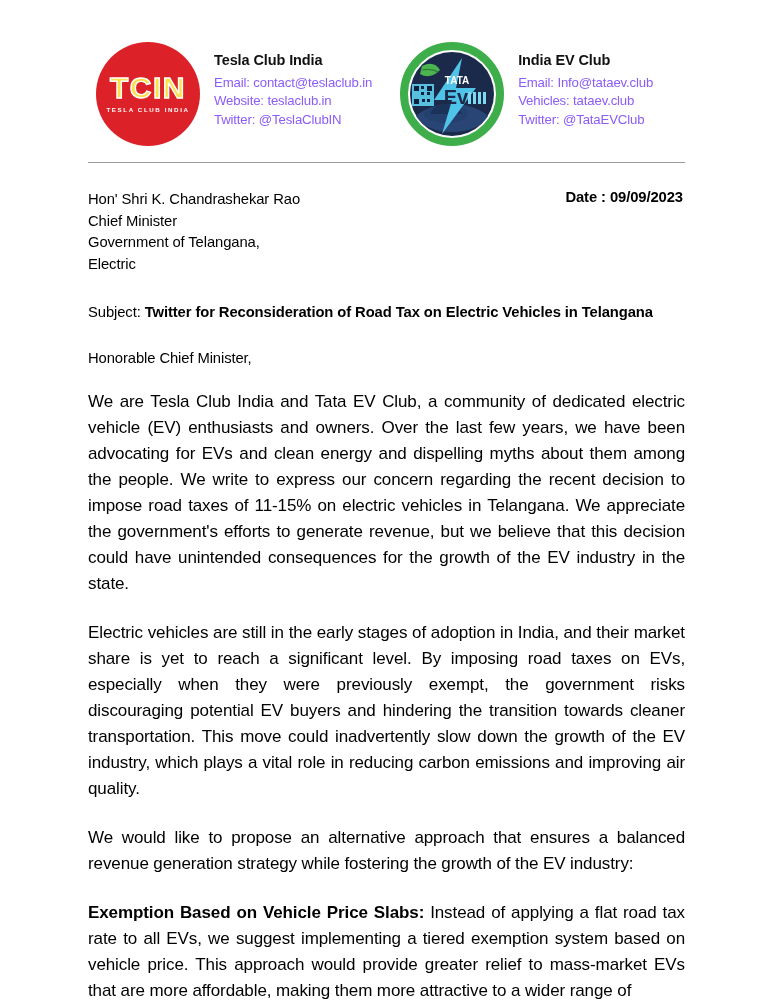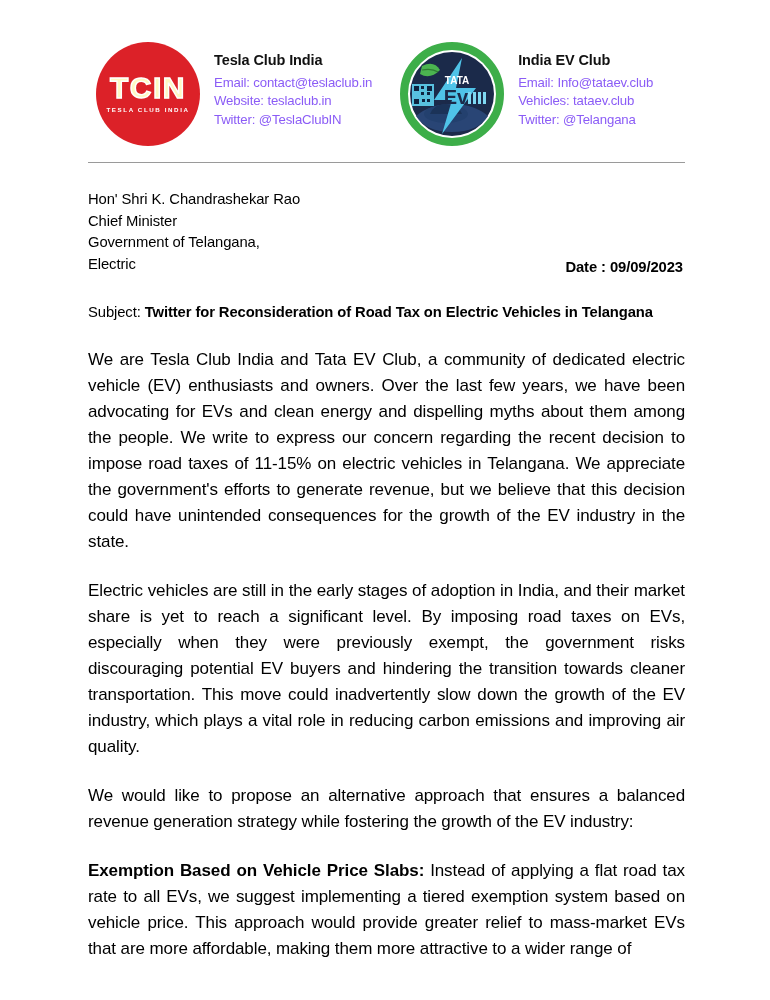--- a/index.html
+++ b/index.html
@@ -70,21 +70,21 @@
     left: 0; right: 0;
     top: 50%;
     transform: translateY(-52%);
     text-align: center;
   }
   .tcin-letters {
     font-family: "Liberation Sans", sans-serif;
     font-size: 30px;
     font-weight: bold;
     letter-spacing: 1.5px;
-    color: #fef9c3;
+    color: #fde047;
     -webkit-text-stroke: 1.4px #ffffff;
     line-height: 1;
   }
   .tcin-sub {
     font-size: 6.2px;
     letter-spacing: 1.6px;
     color: #ffffff;
     margin-top: 3px;
     font-weight: bold;
   }
@@ -106,21 +106,21 @@
   }
 
   
   .content {
     padding: 0 85px 0 88px;
     margin-top: 26px;
   }
   .addr-row {
     display: flex;
     justify-content: space-between;
-    align-items: flex-end;
+    align-items: flex-start;
   }
   .addr-block {
     font-size: 14.8px;
     line-height: 1.46;
     letter-spacing: -0.1px;
   }
   .date-text {
     font-size: 14.8px;
     font-weight: bold;
     letter-spacing: -0.1px;
@@ -206,21 +206,21 @@
               <rect x="73" y="50" width="3" height="12"></rect>
             <rect x="78" y="50" width="3" height="12"></rect>
               <rect x="83" y="50" width="3" height="12"></rect>
           </g>
         </svg>
       </div>
       <div class="org-text">
         <div class="org-name">India EV Club</div>
         <div class="org-line">Email: Info@tataev.club</div>
         <div class="org-line">Vehicles: tataev.club</div>
-        <div class="org-line">Twitter: @Telangana</div>
+        <div class="org-line">Twitter: @TataEVClub</div>
       </div>
     </div>
   </div>
 
   <div class="divider"></div>
 
   <div class="content">
 
     <div class="addr-row">
       <div class="addr-block">
@@ -229,20 +229,21 @@
         <div>Government of Telangana,</div>
         <div>Electric</div>
       </div>
       <div class="date-text">Date : 09/09/2023</div>
     </div>
 
     <div class="subject">
       <span>Subject: </span><b>Twitter for Reconsideration of Road Tax on Electric Vehicles in Telangana</b>
     </div>
 
+    <div class="salutation">Honorable Chief Minister,</div>
 
     <p class="para">We are Tesla Club India and Tata EV Club, a community of dedicated electric vehicle (EV) enthusiasts and owners. Over the last few years, we have been advocating for EVs and clean energy and dispelling myths about them among the people. We write to express our concern regarding the recent decision to impose road taxes of 11-15% on electric vehicles in Telangana. We appreciate the government's efforts to generate revenue, but we believe that this decision could have unintended consequences for the growth of the EV industry in the state.</p>
     <p class="para">Electric vehicles are still in the early stages of adoption in India, and their market share is yet to reach a significant level. By imposing road taxes on EVs, especially when they were previously exempt, the government risks discouraging potential EV buyers and hindering the transition towards cleaner transportation. This move could inadvertently slow down the growth of the EV industry, which plays a vital role in reducing carbon emissions and improving air quality.</p>
     <p class="para">We would like to propose an alternative approach that ensures a balanced revenue generation strategy while fostering the growth of the EV industry:</p>
     <p class="para"><b>Exemption Based on Vehicle Price Slabs:</b><span> Instead of applying a flat road tax rate to all EVs, we suggest implementing a tiered exemption system based on vehicle price. This approach would provide greater relief to mass-market EVs that are more affordable, making them more attractive to a wider range of</span></p>
   </div>
 
 </div>
 
 </body></html>

